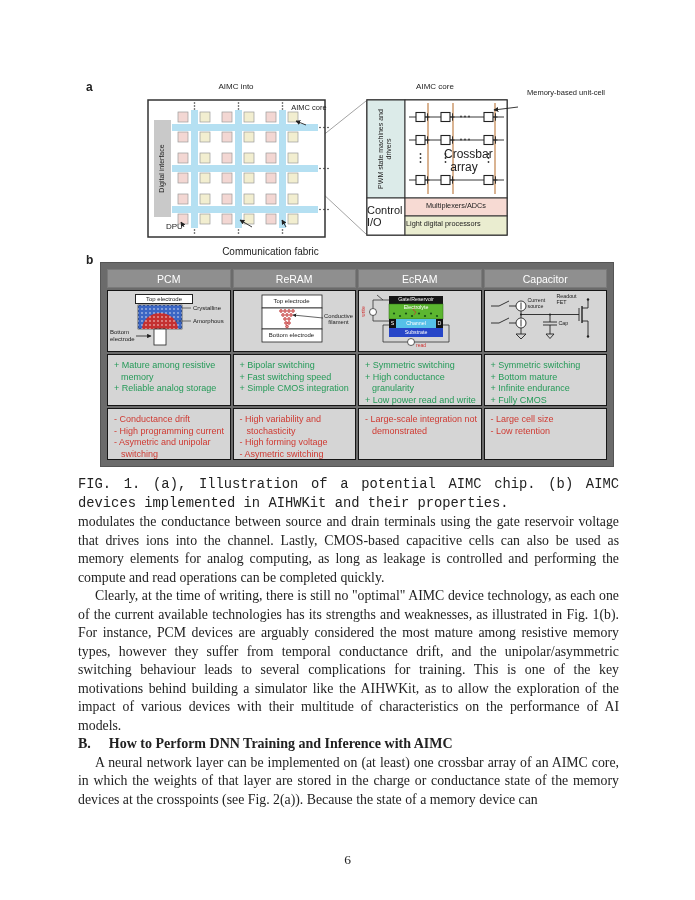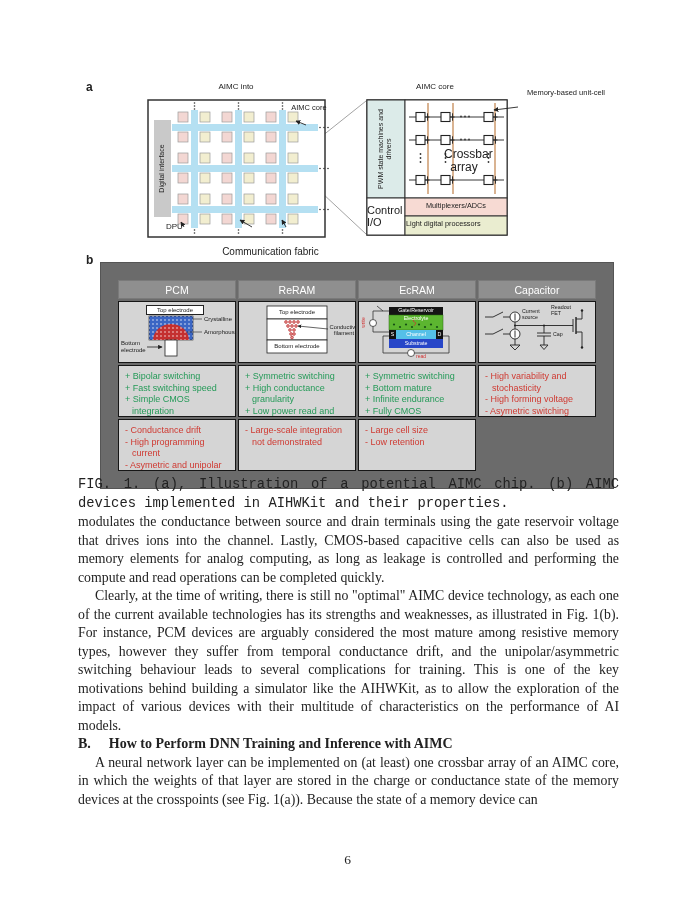--- a/index.html
+++ b/index.html
@@ -9,21 +9,21 @@
   .panel{position:absolute;font-family:"Liberation Sans",sans-serif;color:#222;}
   #panelA{left:80px;top:80px;width:540px;height:172px;}
   #panelA svg{position:absolute;left:0;top:0;}
   .flab{position:absolute;line-height:1.12;}
   .panel-letter{position:absolute;font-weight:bold;font-size:12px;}
   .rot{transform:rotate(-90deg);transform-origin:center center;text-align:center;}
   
   #panelB{left:80px;top:250px;width:540px;height:212px;}
   .tbl{position:absolute;left:20px;top:12px;width:514px;background:#6b6b6b;
        display:grid;grid-template-columns:repeat(4,1fr);grid-template-rows:19px 62px 52px 52px;
-       gap:2px;padding:17px;box-sizing:border-box;border:1px solid #555;}
+       gap:2px;padding:6px;box-sizing:border-box;border:1px solid #555;}
   .hcell{background:#8f8f8f;color:#fff;font-size:10.5px;display:flex;align-items:center;
          justify-content:center;border:1px solid #7a7a7a;}
   .bcell{background:#d5d5d5;border:1.6px solid #161616;position:relative;overflow:hidden;}
   .bcell svg{position:absolute;left:0;top:0;}
   .dlab{position:absolute;font-size:6px;line-height:1.12;color:#1a1a1a;}
   .dlab.w{color:#fff;}
   .boxlab{background:#fff;border:0.8px solid #222;text-align:center;padding:0.5px 0;}
   .pros,.cons{padding:5px 2px 0 6px;}
   .pro,.con{font-size:9px;line-height:1.3;padding-left:7px;text-indent:-7px;}
   .pro{color:#259a58;}
@@ -325,58 +325,62 @@
           <circle cx="65" cy="23.5" r="1" fill="#222"></circle>
           <circle cx="103" cy="8.5" r="1.2" fill="#222"></circle>
           <circle cx="103" cy="45.5" r="1.2" fill="#222"></circle>
         </svg>
         <span class="dlab" style="left:43px;top:7px;width:28px;font-size:5.3px;">Current source</span>
         <span class="dlab" style="left:72px;top:3px;width:30px;font-size:5.3px;">Readout FET</span>
         <span class="dlab" style="left:74px;top:30px;font-size:5.3px;">Cap</span>
       </div>
 
       <div class="bcell pros">
+        <div class="pro">+ Mature among resistive memory</div>
+        <div class="pro">+ Reliable analog storage</div>
+      </div>
+      <div class="bcell pros">
         <div class="pro">+ Bipolar switching</div>
         <div class="pro">+ Fast switching speed</div>
         <div class="pro">+ Simple CMOS integration</div>
       </div>
       <div class="bcell pros">
         <div class="pro">+ Symmetric switching</div>
         <div class="pro">+ High conductance granularity</div>
         <div class="pro">+ Low power read and write</div>
       </div>
       <div class="bcell pros">
         <div class="pro">+ Symmetric switching</div>
         <div class="pro">+ Bottom mature</div>
         <div class="pro">+ Infinite endurance</div>
         <div class="pro">+ Fully CMOS</div>
       </div>
 
       <div class="bcell cons">
+        <div class="con">- Conductance drift</div>
+        <div class="con">- High programming current</div>
+        <div class="con">- Asymetric and unipolar switching</div>
+      </div>
+      <div class="bcell cons">
         <div class="con">- High variability and stochasticity</div>
         <div class="con">- High forming voltage</div>
         <div class="con">- Asymetric switching</div>
-      </div>
-      <div class="bcell cons">
-        <div class="con">- Conductance drift</div>
-        <div class="con">- High programming current</div>
-        <div class="con">- Asymetric and unipolar switching</div>
       </div>
       <div class="bcell cons">
         <div class="con">- Large-scale integration not demonstrated</div>
       </div>
       <div class="bcell cons">
         <div class="con">- Large cell size</div>
         <div class="con">- Low retention</div>
       </div>
     </div>
   </div>
 
   <div id="textcol">
     <p class="caption">FIG. 1. (a), Illustration of a potential AIMC chip. (b) AIMC devices implemented in AIHWKit and their properties.</p>
     <p>modulates the conductance between source and drain terminals using the gate reservoir voltage that drives ions into the channel. Lastly, CMOS-based capacitive cells can also be used as memory elements for analog computing, as long as leakage is controlled and performing the compute and read operations can be completed quickly.</p>
     <p class="indent">Clearly, at the time of writing, there is still no "optimal" AIMC device technology, as each one of the current available technologies has its strengths and weaknesses, as illustrated in Fig. 1(b). For instance, PCM devices are arguably considered the most mature among resistive memory types, however they suffer from temporal conductance drift, and the unipolar/asymmetric switching behaviour leads to several complications for training. This is one of the key motivations behind building a simulator like the AIHWKit, as to allow the exploration of the impact of various devices with their multitude of characteristics on the performance of AI models.</p>
     <p class="sechead"><span class="slabel">B.</span><span>How to Perform DNN Training and Inference with AIMC</span></p>
-    <p class="indent">A neural network layer can be implemented on (at least) one crossbar array of an AIMC core, in which the weights of that layer are stored in the charge or conductance state of the memory devices at the crosspoints (see Fig. 1(a)). Because the state of a memory device can</p>
+    <p class="indent">A neural network layer can be implemented on (at least) one crossbar array of an AIMC core, in which the weights of that layer are stored in the charge or conductance state of the memory devices at the crosspoints (see Fig. 2(a)). Because the state of a memory device can</p>
   </div>
 
   <div id="pagenum">6</div>
 </div>
 
 </body></html>

